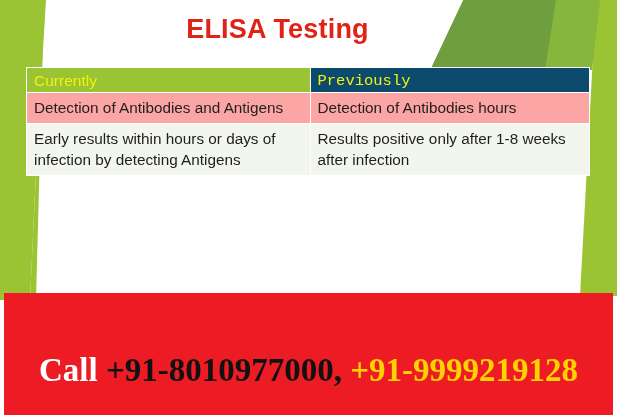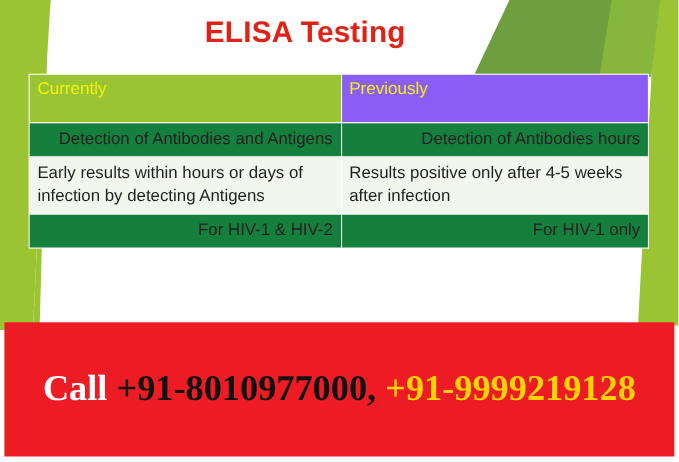--- a/index.html
+++ b/index.html
@@ -62,56 +62,56 @@
   }
   #comparison-table col.c1 { width: 283px; }
   #comparison-table col.c2 { width: 279px; }
 
   #comparison-table th {
     text-align: left;
     font-family: "Liberation Sans", sans-serif;
     font-size: 15.5px;
     font-weight: normal;
     color: #f2f20c;
-    padding: 3px 6px 20px 7px;
+    padding: 3px 6px 1px 7px;
     height: 20px;
     vertical-align: middle;
   }
   #comparison-table th.h1 { background: #9ac433; }
-  #comparison-table th.h2 { background: #8b5cf6; border-left: 1px solid #ffffff; }
+  #comparison-table th.h2 { background: #0c4a6e; border-left: 1px solid #ffffff; font-family: Liberation Mono, monospace; }
 
   #comparison-table td {
     font-family: "Liberation Sans", sans-serif;
     font-size: 15.3px;
     color: #1f1f1f;
     line-height: 21px;
     padding: 4px 7px 5px 7px;
     vertical-align: top;
     border-top: 1px solid #ffffff;
   }
   #comparison-table td.col2 { border-left: 1px solid #ffffff; }
 
-  tr.band-a td { background: #15803d; text-align: right; }
+  tr.band-a td { background: #fca5a5; }
   tr.band-b td { background: #f2f6ec; margin-left: 25px; }
 
   
   #call-banner {
     position: absolute;
     left: 4px;
     top: 293px;
     width: 609px;
     height: 122px;
     background: #ed1c24;
     z-index: 8;
     overflow: hidden;
   }
   #call-line {
     position: absolute;
     left: 0;
-    top: 0;
+    top: 16px;
     width: 609px;
     text-align: center;
     white-space: nowrap;
     font-family: "Liberation Serif", serif;
     font-weight: bold;
     font-size: 33px;
     line-height: 40px;
     padding-top: 41px;
   }
   #call-line span { display: inline; }
@@ -156,25 +156,21 @@
         <th class="h2">Previously</th>
       </tr>
     </thead>
     <tbody>
       <tr class="band-a">
         <td class="col1">Detection of Antibodies and Antigens</td>
         <td class="col2">Detection of Antibodies hours</td>
       </tr>
       <tr class="band-b">
         <td class="col1">Early results within hours or days of infection by detecting Antigens</td>
-        <td class="col2">Results positive only after 4-5 weeks after infection</td>
-      </tr>
-      <tr class="band-a">
-        <td class="col1">For HIV-1 &amp; HIV-2</td>
-        <td class="col2">For HIV-1 only</td>
+        <td class="col2">Results positive only after 1-8 weeks after infection</td>
       </tr>
     </tbody>
   </table>
 
   <div id="call-banner">
     <div id="call-line">
       <span class="seg-call">Call </span><span class="seg-num1">+91-8010977000,</span><span class="seg-num2"> +91-9999219128</span>
     </div>
   </div>
 

